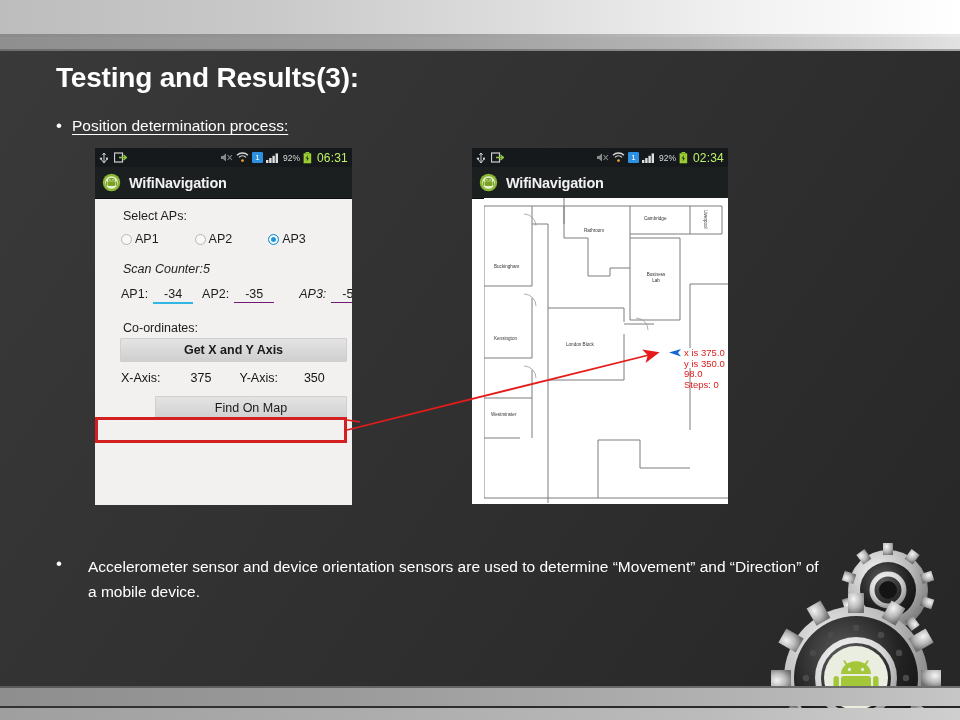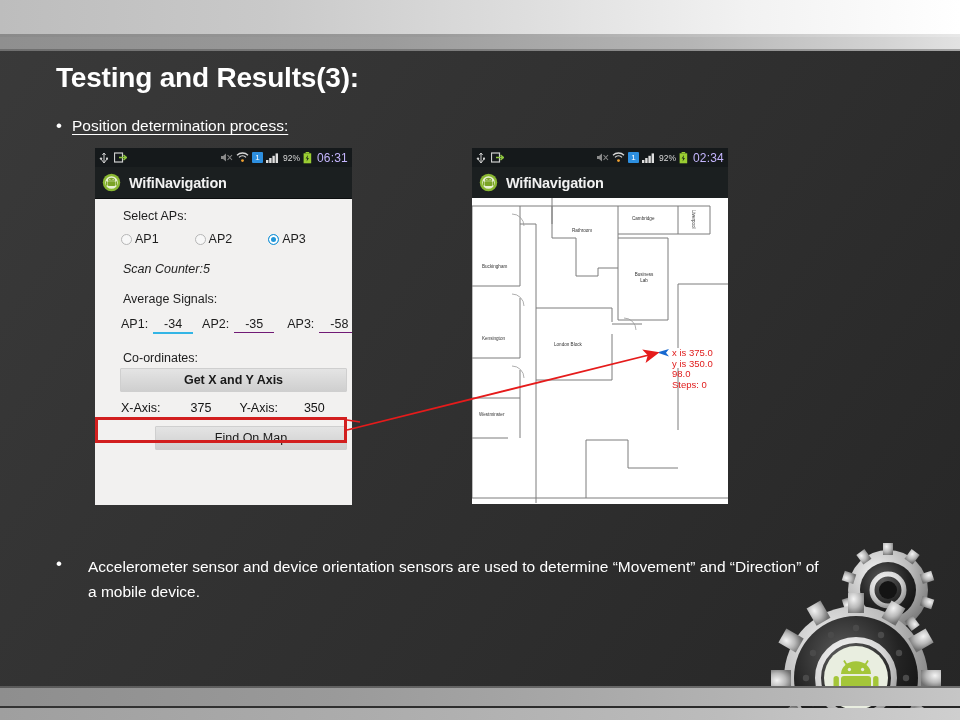--- a/index.html
+++ b/index.html
@@ -69,21 +69,21 @@
   
   .phone {
     position:absolute; background:#ffffff; overflow:hidden;
   }
   .sbar {
     height:19px; background:#15191b; display:flex; align-items:center;
     padding:0 4px; color:#e8e8e8; font-size:10px;
   }
   .sbar .left { display:flex; align-items:center; gap:5px; }
   .sbar .right { margin-left:auto; display:flex; align-items:center; gap:3px; }
-  .sb-clock { font-size:12px; color:#c4b5fd; letter-spacing:0.2px; padding-left:2px;}
+  .sb-clock { font-size:12px; color:#bef264; letter-spacing:0.2px; padding-left:2px;}
   .sb-pct { font-size:8.5px; color:#d8d8d8; }
   .badge1 {
     background:#2d8fe0; color:#fff; font-size:8px; width:11px; height:11px;
     display:flex; align-items:center; justify-content:center; border-radius:1px;
   }
   .appbar {
     height:31px; background:#1b1f20; display:flex; align-items:center;
     padding-left:7px; gap:8px;
     border-bottom:1px solid #0c0e0f;
   }
@@ -219,28 +219,27 @@
           <span class="radio"></span>
           <span class="lbl">AP2</span>
         </div>
         <div class="ap">
           <span class="radio on"></span>
           <span class="lbl">AP3</span>
         </div>
       </div>
 
       <div class="row-pad" style="padding-top:13px;font-style:italic;"><span class="lbl">Scan Counter:5</span></div>
-      <div class="row-pad" style="padding-top:12px;"><span class="lbl">Average Signals:</span></div>
 
       <div class="sig-row">
         <span class="lbl">AP1:</span>
         <span class="sigfield active">-34</span>
         <span class="lbl" style="margin-left:4px;">AP2:</span>
         <span class="sigfield idle">-35</span>
-        <span class="lbl" style="margin-left:8px;">AP3:</span>
+        <span class="lbl" style="margin-left:20px;font-style:italic;">AP3:</span>
         <span class="sigfield idle">-58</span>
       </div>
 
       <div class="row-pad" style="padding-top:14px;"><span class="lbl">Co-ordinates:</span></div>
 
       <div class="btn" style="margin-top:2px;font-weight:bold;">Get X and Y Axis</div>
 
       <div class="xyrow" style="margin-top:5px;">
         <span>X-Axis:</span>
         <span style="margin-left:30px;">375</span>
@@ -301,21 +300,21 @@
         <path d="M6.2 8.2 A3.8 3.3 0 0 1 13.8 8.2 Z" fill="#7aa326"></path>
         <rect x="6.2" y="8.8" width="7.6" height="5" rx="0.8" fill="#7aa326"></rect>
         <rect x="4.2" y="8.8" width="1.5" height="4.6" rx="0.7" fill="#7aa326"></rect>
         <rect x="14.3" y="8.8" width="1.5" height="4.6" rx="0.7" fill="#7aa326"></rect>
         <circle cx="8.3" cy="6.9" r="0.55" fill="#fff"></circle>
           <circle cx="11.7" cy="6.9" r="0.55" fill="#fff"></circle>
       </svg>
       <span class="name">WifiNavigation</span>
     </div>
 
-    <div class="mapwrap" style="left:0; top:50px; width:256px; height:306px;">
+    <div class="mapwrap" style="left:12px; top:50px; width:256px; height:306px;">
       <svg width="256" height="306" viewBox="0 0 256 306">
         <g stroke="#7d7d7d" stroke-width="1" fill="none">
 
           <path d="M0 8 L0 300"></path>
           <path d="M0 8 L48 8"></path>
           <path d="M48 8 L48 40"></path>
           <path d="M48 8 L80 8"></path>
           <path d="M80 0 L80 26"></path>
           <path d="M48 26 L64 26"></path>
           <path d="M0 88 L48 88"></path>

